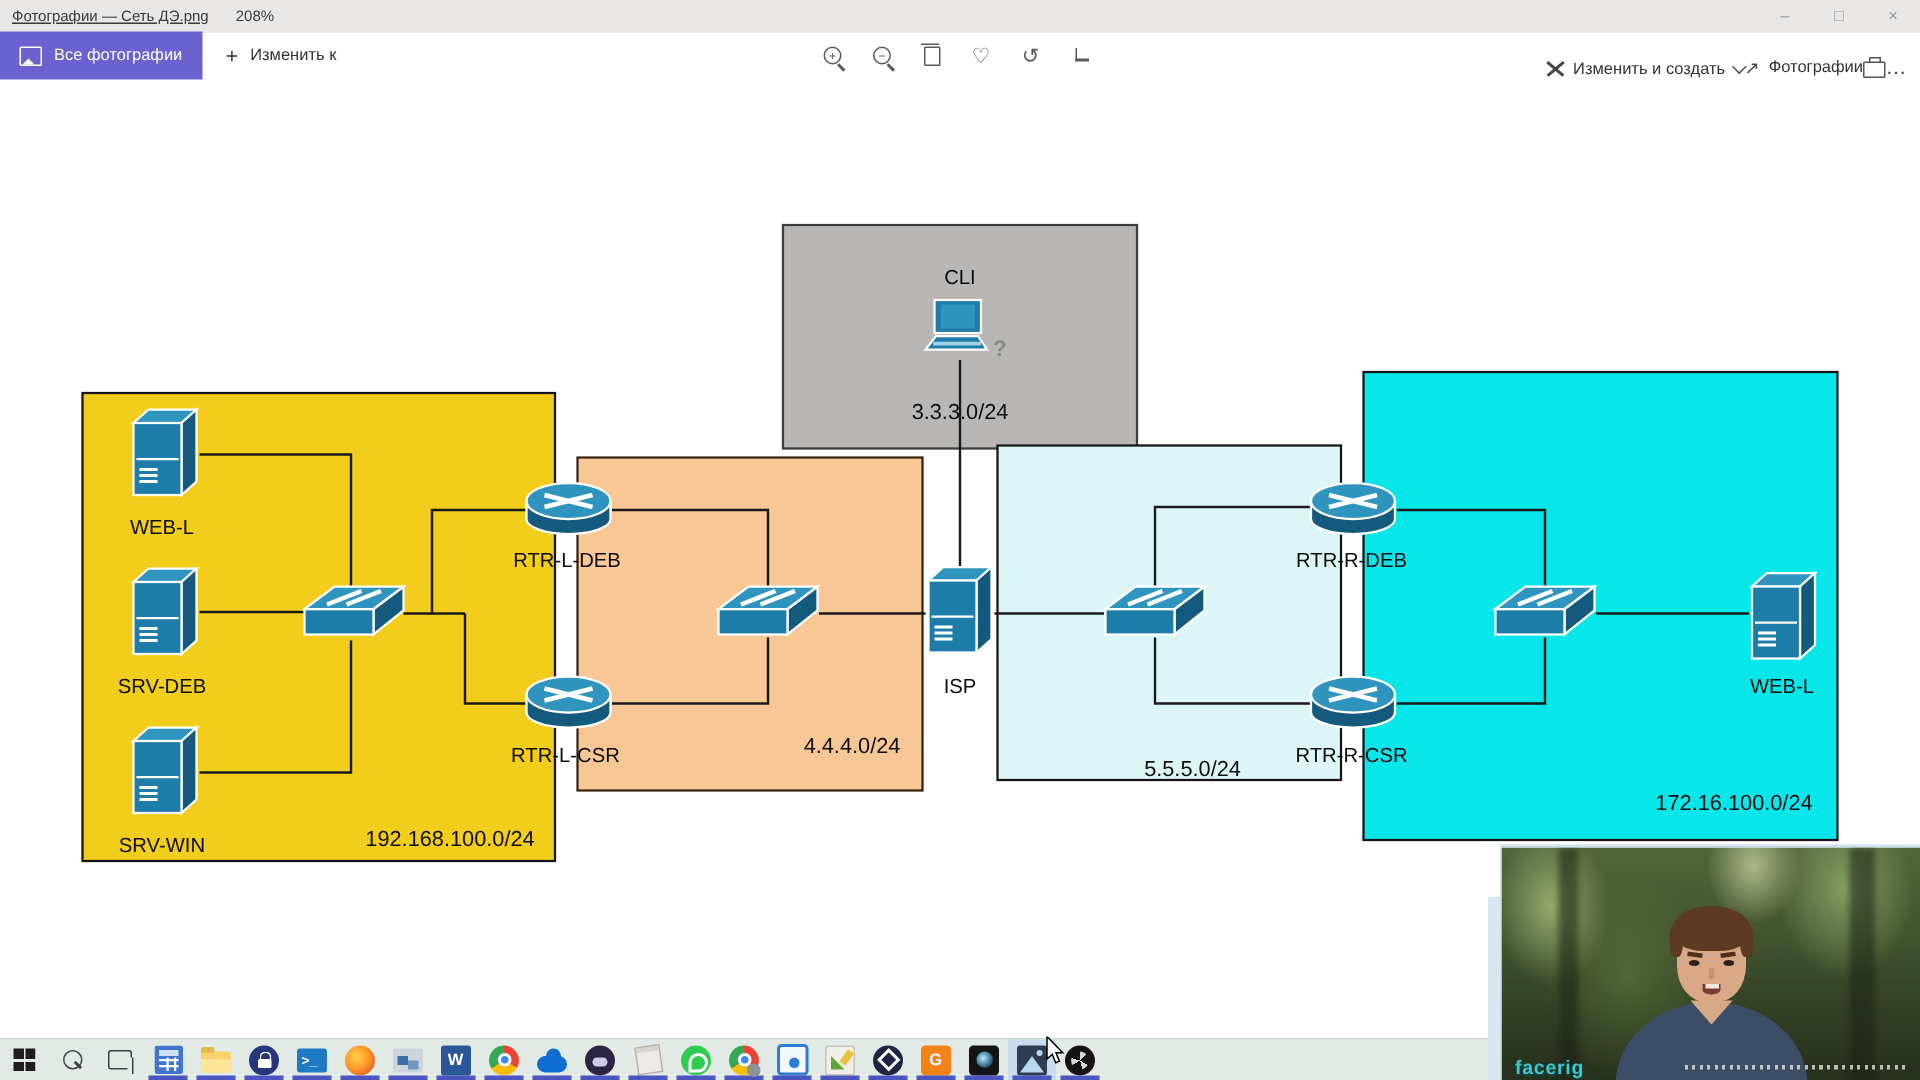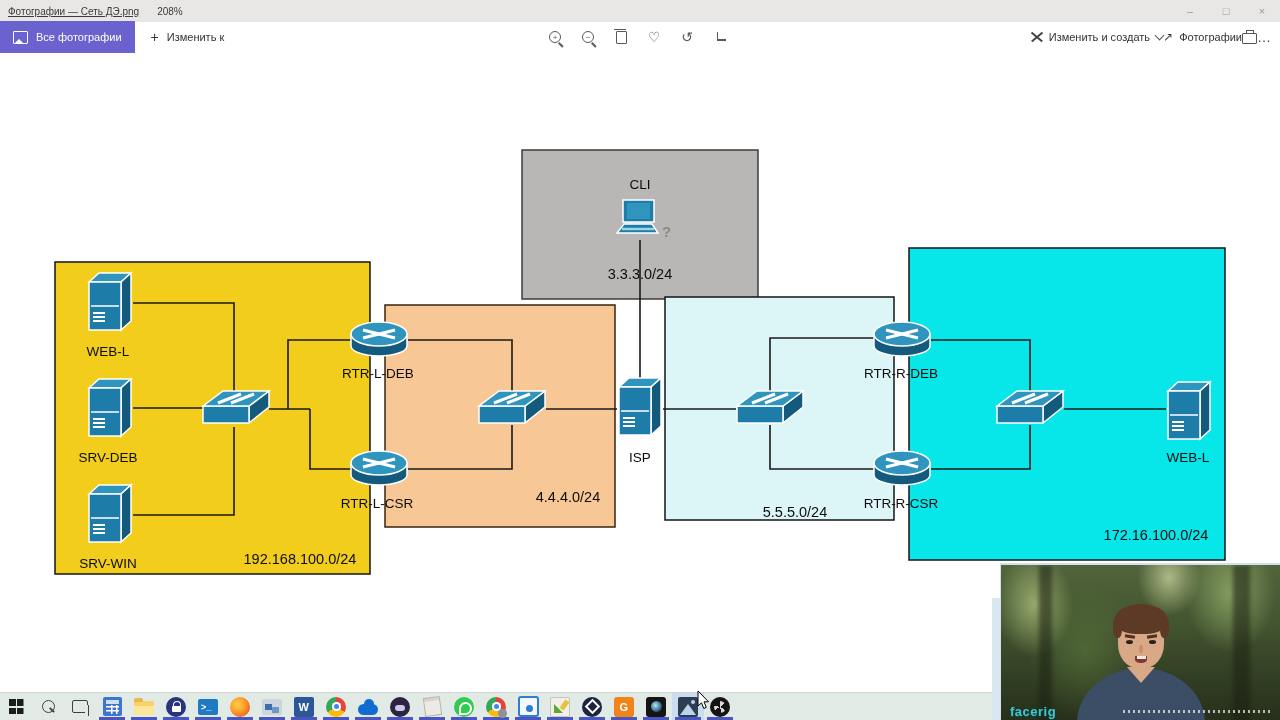--- a/index.html
+++ b/index.html
@@ -33,21 +33,21 @@
        display:flex;align-items:center;justify-content:center;font-size:8px;color:#5a5a5a;}
   .mag::after{content:"";position:absolute;width:6px;height:1.5px;background:#5a5a5a;
        transform:rotate(45deg);bottom:-3px;right:-4px;}
   .trash{width:9px;height:11px;border:1.3px solid #5a5a5a;border-radius:1px;position:relative;}
   .trash::before{content:"";position:absolute;top:-3px;left:-2.5px;width:12px;height:1.5px;background:#5a5a5a;}
   .cropg{width:11px;height:11px;position:relative;}
   .cropg::before{content:"";position:absolute;left:2px;top:0;width:1.5px;height:9px;background:#5a5a5a;}
   .cropg::after{content:"";position:absolute;left:2px;top:7.5px;width:9px;height:1.5px;background:#5a5a5a;}
 
   .right-icons{position:absolute;right:8px;top:22px;height:30px;display:flex;
-               align-items:center;z-index:6;font-size:11px;color:#333;}
+               align-items:flex-end;z-index:6;font-size:11px;color:#333;}
   .rgroup{display:flex;align-items:center;gap:6px;}
   .editx{width:12px;height:12px;position:relative;}
   .editx::before,.editx::after{content:"";position:absolute;left:-1px;top:5px;width:14px;height:1.6px;
         background:#444;}
   .editx::before{transform:rotate(40deg);} .editx::after{transform:rotate(-40deg);}
   .chev{width:6px;height:6px;border-right:1.4px solid #555;border-bottom:1.4px solid #555;
         transform:rotate(45deg);margin-top:-3px;}
   .sharei{font-size:12px;color:#444;}
   .printer{width:13px;height:9px;border:1.3px solid #555;border-radius:1px;position:relative;margin-top:3px;}
   .printer::before{content:"";position:absolute;left:2.5px;top:-4px;width:6px;height:3px;border:1.2px solid #555;border-bottom:none;}

